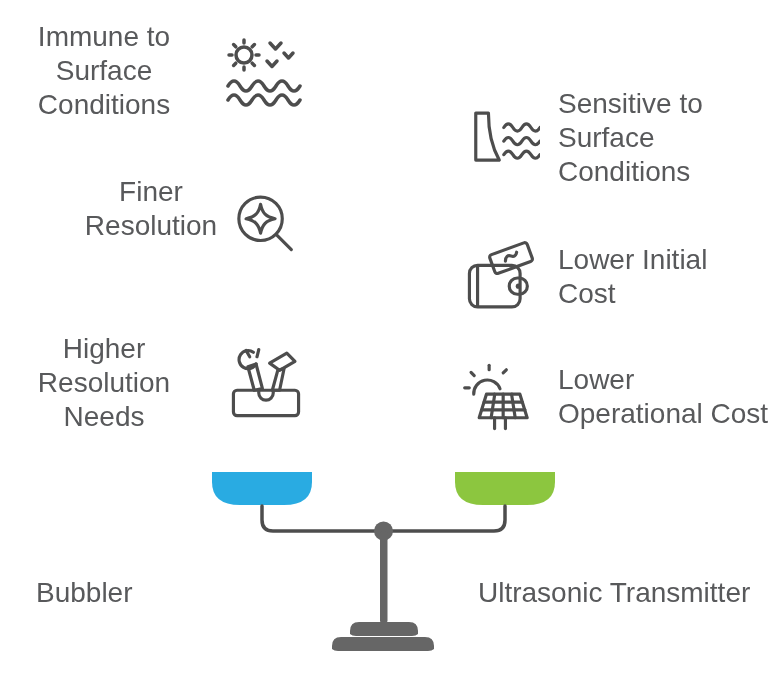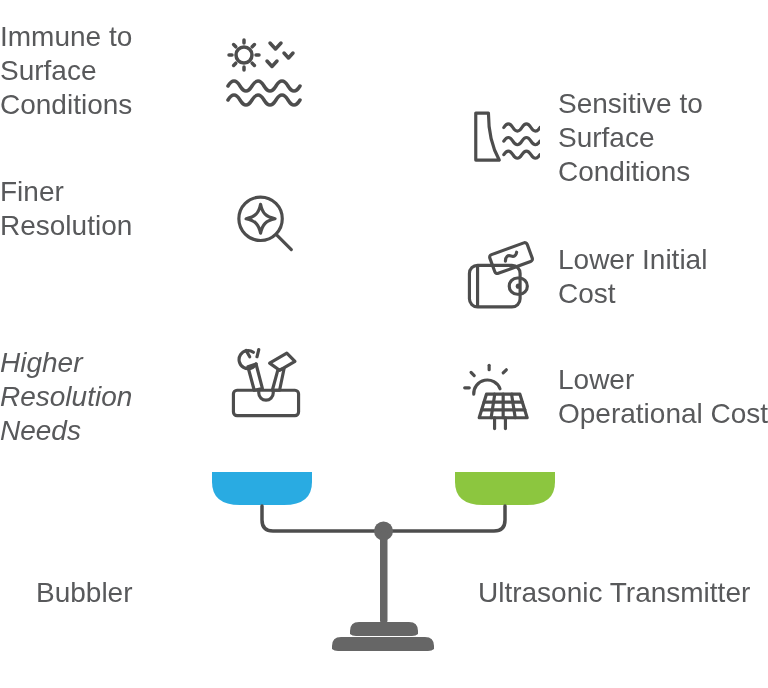--- a/index.html
+++ b/index.html
@@ -4,21 +4,21 @@
 <style>
   html,body{margin:0;padding:0;}
   body{
     width:768px;height:688px;background:#ffffff;overflow:hidden;position:relative;
     font-family:"Liberation Sans", sans-serif;
   }
   .stage{position:absolute;inset:0;}
   .item-text{
     position:absolute;color:#58595b;font-size:28px;line-height:34px;font-weight:400;
   }
-  .item-text.left{left:0;width:208px;text-align:left;}
+  .item-text.left{left:0;width:208px;text-align:center;}
   .item-text.right{left:558px;width:212px;text-align:left;white-space:nowrap;}
   .icon{position:absolute;}
   .icon path,.icon circle,.icon line,.icon rect{
     fill:none;stroke:#4d4d4d;stroke-width:3.5;stroke-linecap:round;stroke-linejoin:round;
   }
   .icon .filled{fill:#4d4d4d;stroke:none;}
   .pan-label{
     position:absolute;top:577px;color:#58595b;font-size:28px;line-height:32px;
     white-space:nowrap;
   }
@@ -46,31 +46,31 @@
       <path d="M11.8,16.8 L9.6,14.6"></path>
     <path d="M28.2,33.2 L30.4,35.4"></path>
       <path d="M11.8,33.2 L9.6,35.4"></path>
     <path d="M46,13 l5.5,6 L57,13"></path>
     <path d="M60,23 l4.5,5 L69,23"></path>
     <path d="M43,31 l5,5.5 L53,31"></path>
     <path d="M4,56 q6,-10 12,0 t12,0 t12,0 t12,0 t12,0 t12,0"></path>
     <path d="M4,70 q6,-10 12,0 t12,0 t12,0 t12,0 t12,0 t12,0"></path>
   </svg>
 
-  <div class="item-text left" style="top:175px;">
+  <div class="item-text left" style="top:175px;padding-left:47px;">
     <div>Finer</div>
     <div>Resolution</div>
   </div>
   <svg class="icon" style="left:228px;top:188px;" width="76" height="76" viewBox="0 0 84 84">
     <circle cx="36" cy="34" r="24"></circle>
     <path d="M54,52 L70,68"></path>
     <path d="M36,18 C38,28 42,32 52,34 C42,36 38,40 36,50 C34,40 30,36 20,34 C30,32 34,28 36,18 Z"></path>
   </svg>
 
-  <div class="item-text left" style="top:346px;font-style:italic;">
+  <div class="item-text left" style="top:332px;">
     <div>Higher</div>
     <div>Resolution</div>
     <div>Needs</div>
   </div>
   <svg class="icon" style="left:228px;top:345px;" width="76" height="76" viewBox="0 0 84 84">
     <rect x="6" y="50" width="72" height="28" rx="4"></rect>
     <path d="M34,50 v3 a8,8 0 0 0 16,0 v-3"></path>
     <path d="M28,8 a10,10 0 1 0 3,13"></path>
     <path d="M20,6 l4,7"></path>
       <path d="M34,5 l-2,8"></path>

